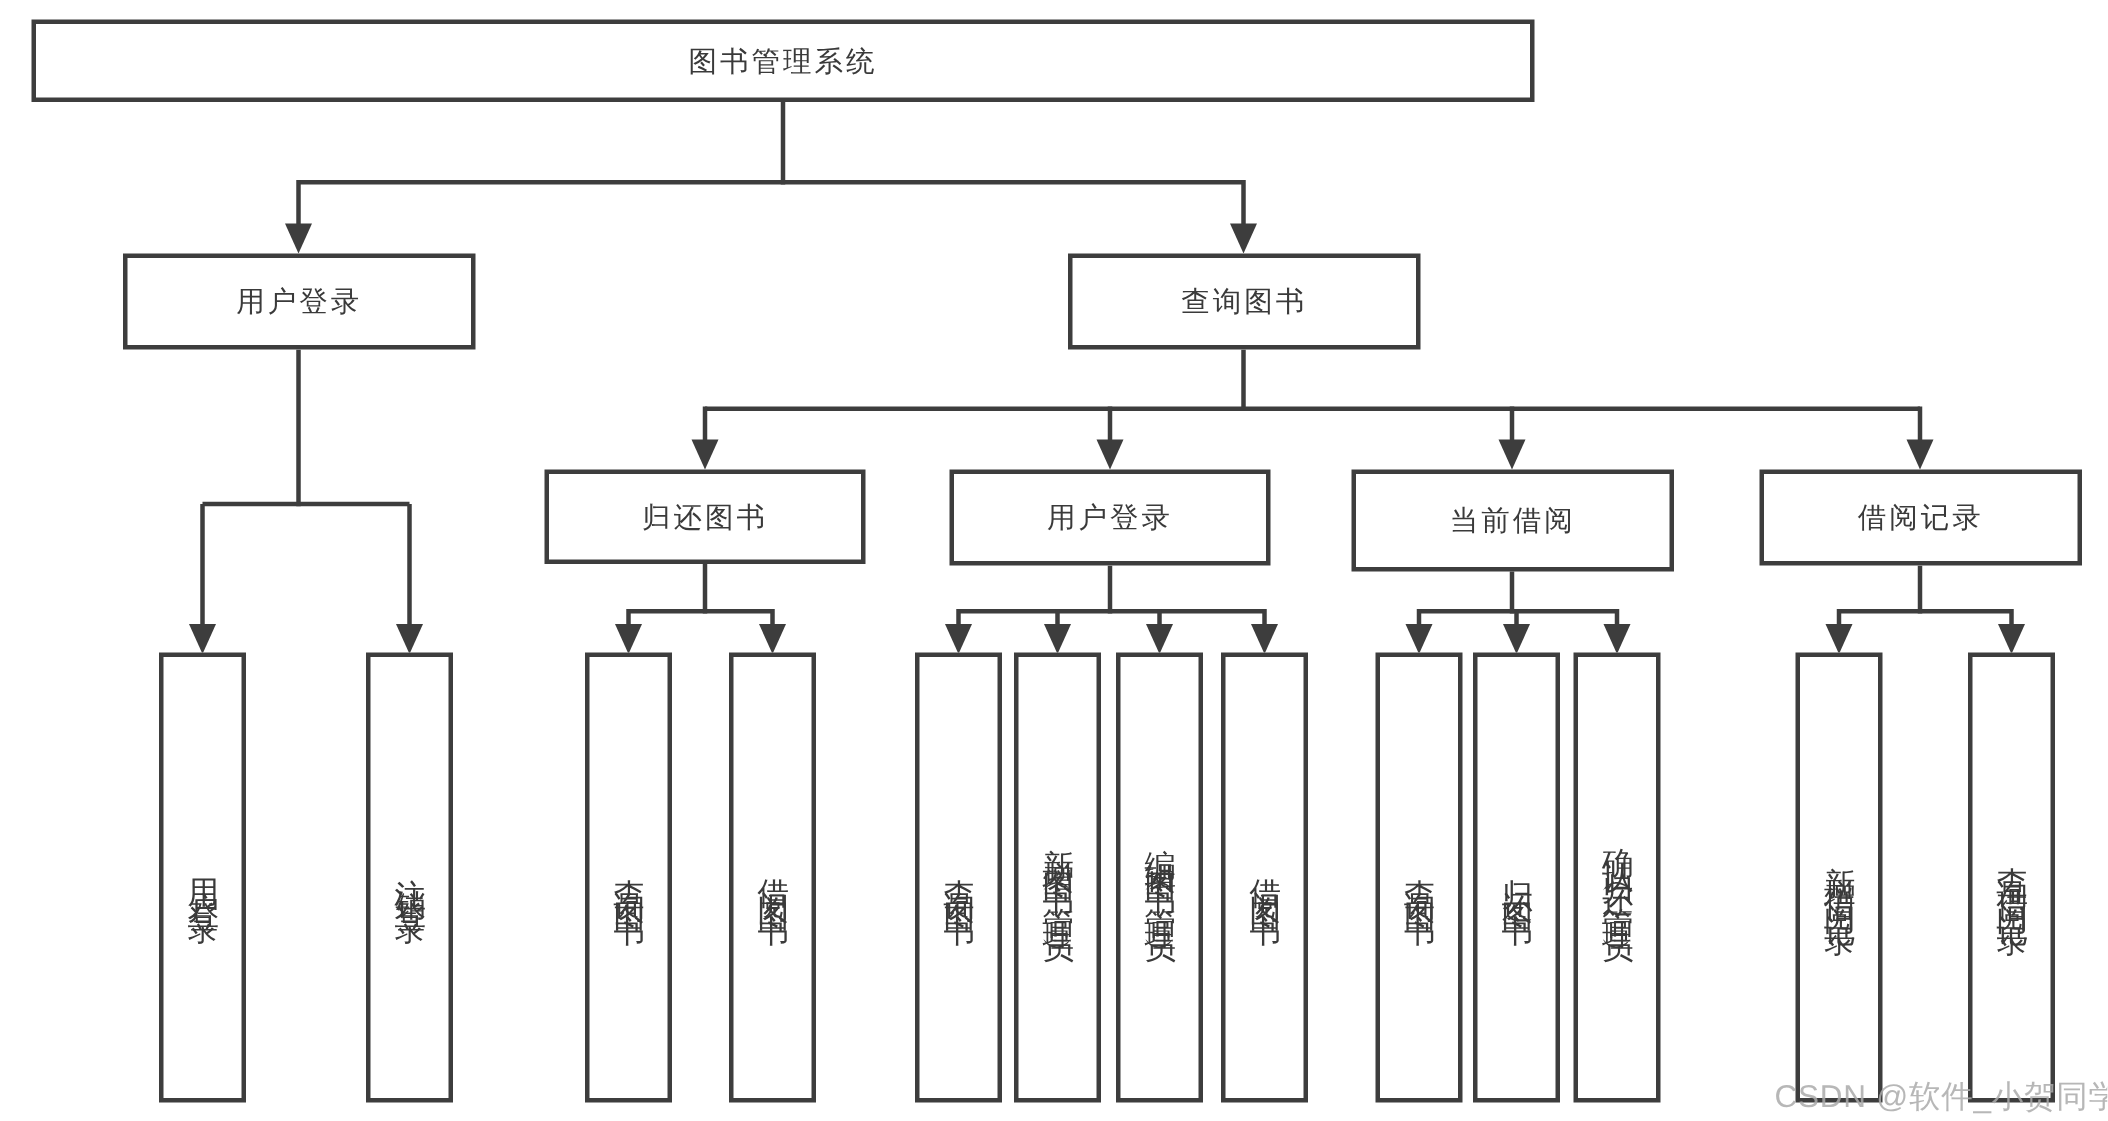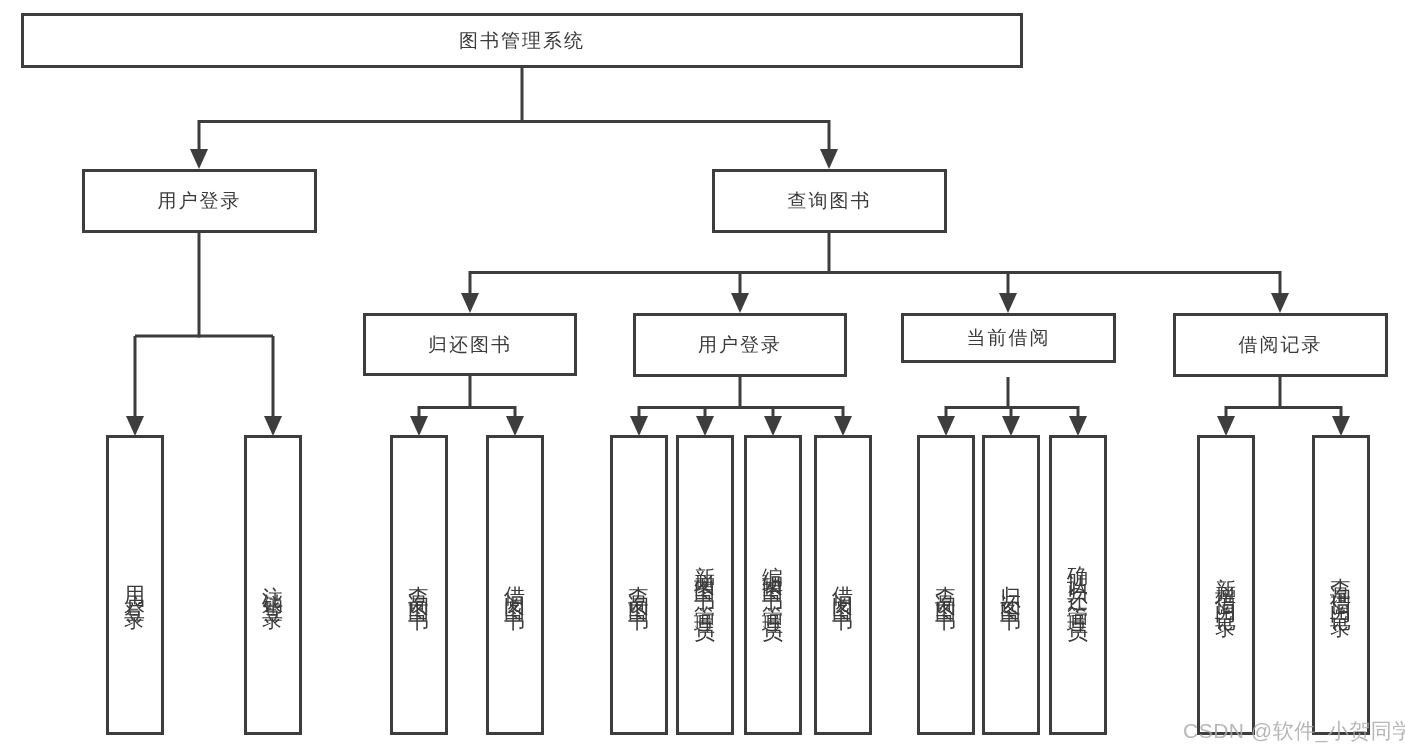--- a/index.html
+++ b/index.html
@@ -138,21 +138,21 @@
     </g>
   </svg>
 
   <div class="hbox" style="left:21px; top:13px; width:1002px; height:55px;">图书管理系统</div>
 
   <div class="hbox" style="left:82px; top:169px; width:235px; height:64px;">用户登录</div>
   <div class="hbox" style="left:712px; top:169px; width:235px; height:64px;">查询图书</div>
 
   <div class="hbox" style="left:363px; top:313px; width:214px; height:63px;">归还图书</div>
   <div class="hbox" style="left:633px; top:313px; width:214px; height:64px;">用户登录</div>
-  <div class="hbox" style="left:901px; top:313px; width:215px; height:50px;">当前借阅</div>
+  <div class="hbox" style="left:901px; top:313px; width:215px; height:68px;">当前借阅</div>
   <div class="hbox" style="left:1173px; top:313px; width:215px; height:64px;">借阅记录</div>
 
   <div class="vbox" style="left:106px;">用户登录</div>
   <div class="vbox" style="left:244px;">注销登录</div>
 
   <div class="vbox" style="left:390px;">查询图书</div>
   <div class="vbox" style="left:486px;">借阅图书</div>
 
   <div class="vbox" style="left:610px;">查询图书</div>
   <div class="vbox" style="left:676px;">新增图书（管理员）</div>

